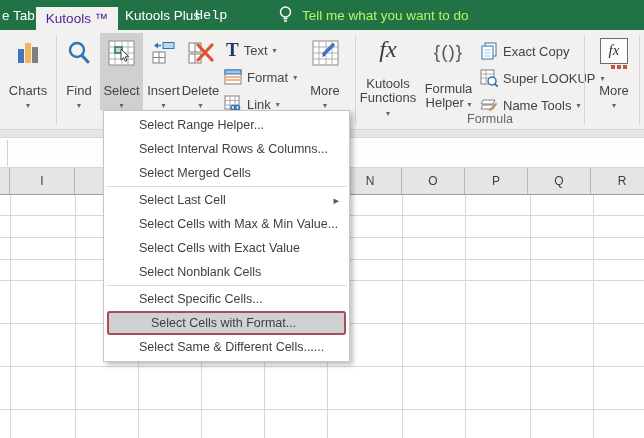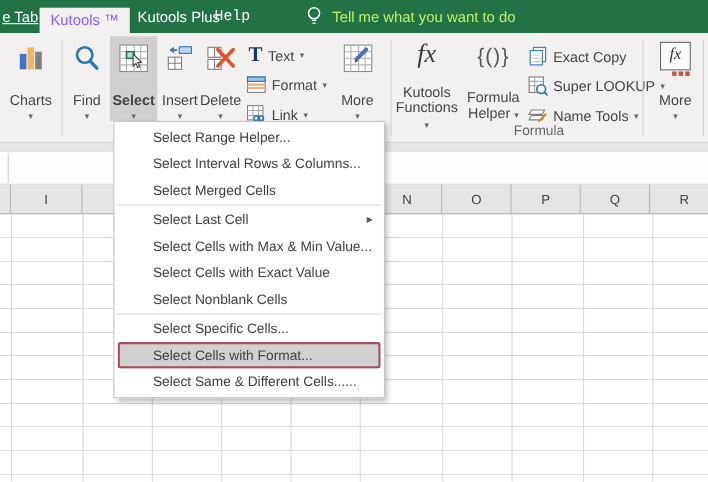--- a/index.html
+++ b/index.html
@@ -4,22 +4,22 @@
 <style>
   html,body{margin:0;padding:0;background:#fff;}
   .screen{position:relative;width:644px;height:438px;overflow:hidden;
     font-family:"Liberation Sans","DejaVu Sans",sans-serif;color:#3f3f3f;
     background:#fff;}
 
   
   .titlebar{position:absolute;left:0;top:0;width:644px;height:30px;background:#217346;}
   .ttab{position:absolute;top:0;height:30px;display:flex;align-items:center;
     color:#fff;font-size:13.5px;white-space:nowrap;cursor:default;}
-  .ttab.partial{left:2px;text-decoration:underline;}
-  .ttab.active{background:#f2f1f0;color:#8b5cf6;top:7px;height:23px;justify-content:center;}
+  .ttab.partial{left:2px;}
+  .ttab.active{background:#f2f1f0;color:#4c1d95;top:7px;height:23px;justify-content:center;}
   .tellme{position:absolute;left:302px;top:0;height:30px;display:flex;align-items:center;
     color:#bef264;font-size:13.5px;}
   .bulb{position:absolute;left:277px;top:5px;}
 
   
   .ribbon{position:absolute;left:0;top:30px;width:644px;height:100px;background:#f2f1f0;
     border-bottom:1px solid #d4d4d4;box-sizing:border-box;}
   .vsep{position:absolute;top:6px;height:88px;width:1px;background:#d4d4d4;}
   .bigbtn{position:absolute;top:3px;height:77px;display:flex;flex-direction:column;
     align-items:center;cursor:default;}
@@ -57,21 +57,21 @@
   .vline{position:absolute;top:0;width:1px;height:243px;background:#d8d8d8;}
 
   
   .menu{position:absolute;left:103px;top:110px;width:247px;background:#fff;
     border:1px solid #c6c6c6;box-shadow:3px 3px 5px rgba(0,0,0,0.25);
     padding:2px 0;z-index:20;box-sizing:border-box;}
   .mi{position:relative;height:24px;line-height:24px;padding-left:35px;
     font-size:12.5px;color:#3f3f3f;white-space:nowrap;cursor:default;}
   .mi .sub{position:absolute;right:10px;top:0;font-size:11px;color:#595959;}
   .mi.hl{background:#d1d1d1;box-shadow:inset 0 0 0 2px #a84d59;border-radius:3px;
-    margin:0 3px;padding-left:32px;}
+    margin:0 3px;padding-left:44px;}
   .msep{height:1px;background:#dcdcdc;margin:1px 2px;}
 
   svg{display:block;}
 </style>
 </head>
 <body>
 
 <div class="screen">
 
   <div class="titlebar">
@@ -108,21 +108,21 @@
       <span class="bicon">
         <svg width="26" height="26" viewBox="0 0 26 26">
           <circle cx="11" cy="10" r="7" fill="none" stroke="#2e75b6" stroke-width="2.4"></circle>
           <path d="M16 15.5 L22 22" stroke="#2e75b6" stroke-width="3" stroke-linecap="round"></path>
         </svg>
       </span>
       <span class="blabel">Find</span>
       <span class="caret">▾</span>
     </div>
 
-    <div class="bigbtn pressed" style="left:100px;width:43px;font-weight:bold;">
+    <div class="bigbtn pressed" style="left:100px;width:43px;">
       <span class="bicon">
         <svg width="27" height="27" viewBox="0 0 27 27">
           <rect x="1" y="1" width="25" height="24" fill="#ffffff" stroke="#8a8a8a"></rect>
           <path d="M1 7h25M1 13h25M1 19h25M7 1v24M14 1v24M20 1v24" stroke="#b0b0b0" stroke-width="1"></path>
           <rect x="7" y="7" width="7" height="6" fill="#bdd7ee" stroke="#217346" stroke-width="1.4"></rect>
           <path d="M13 9 L13 20 L15.6 17.6 L17.2 21.4 L19 20.6 L17.3 16.9 L20.6 16.6 Z" fill="#ffffff" stroke="#404040" stroke-width="1"></path>
         </svg>
       </span>
       <span class="blabel">Select</span>
       <span class="caret">▾</span>

